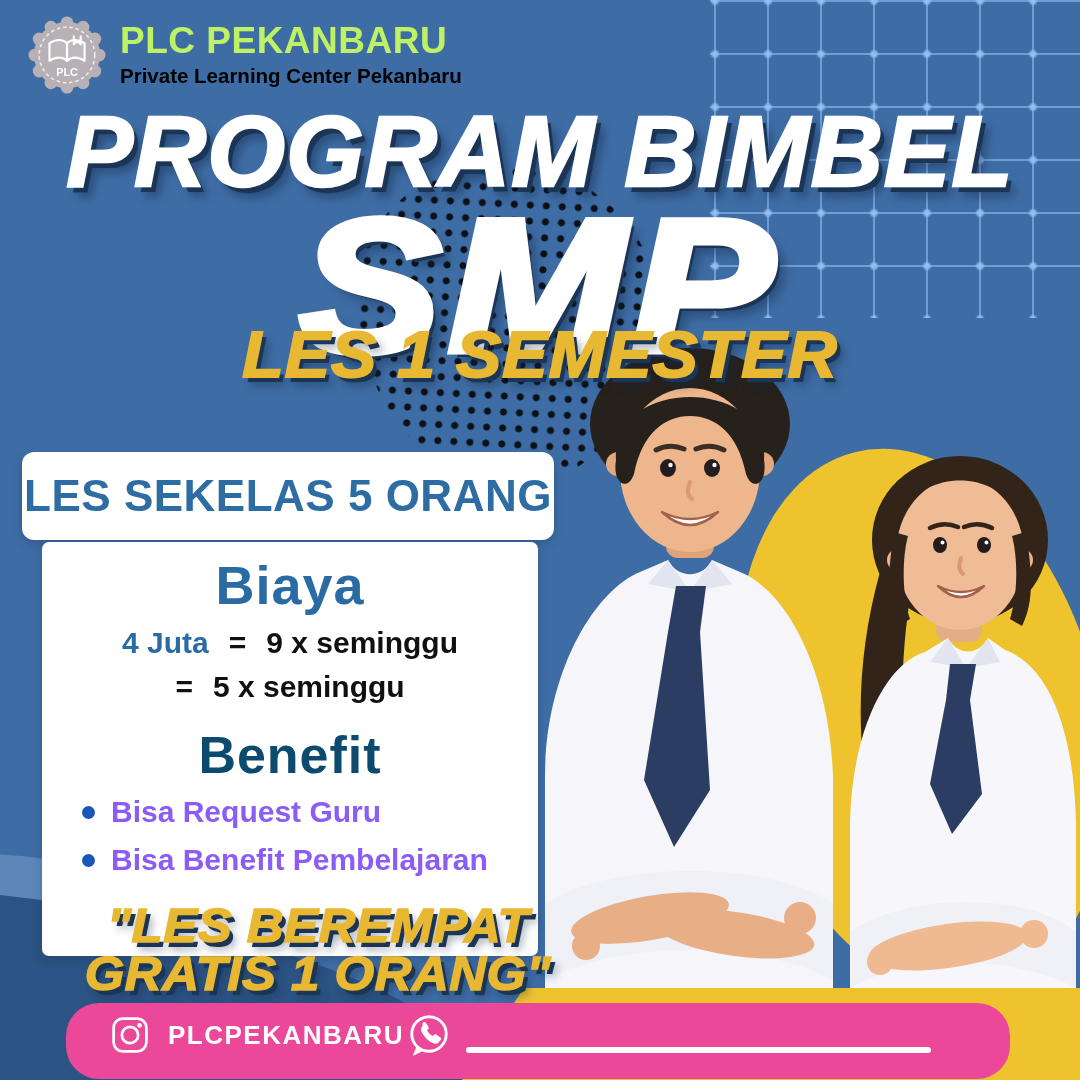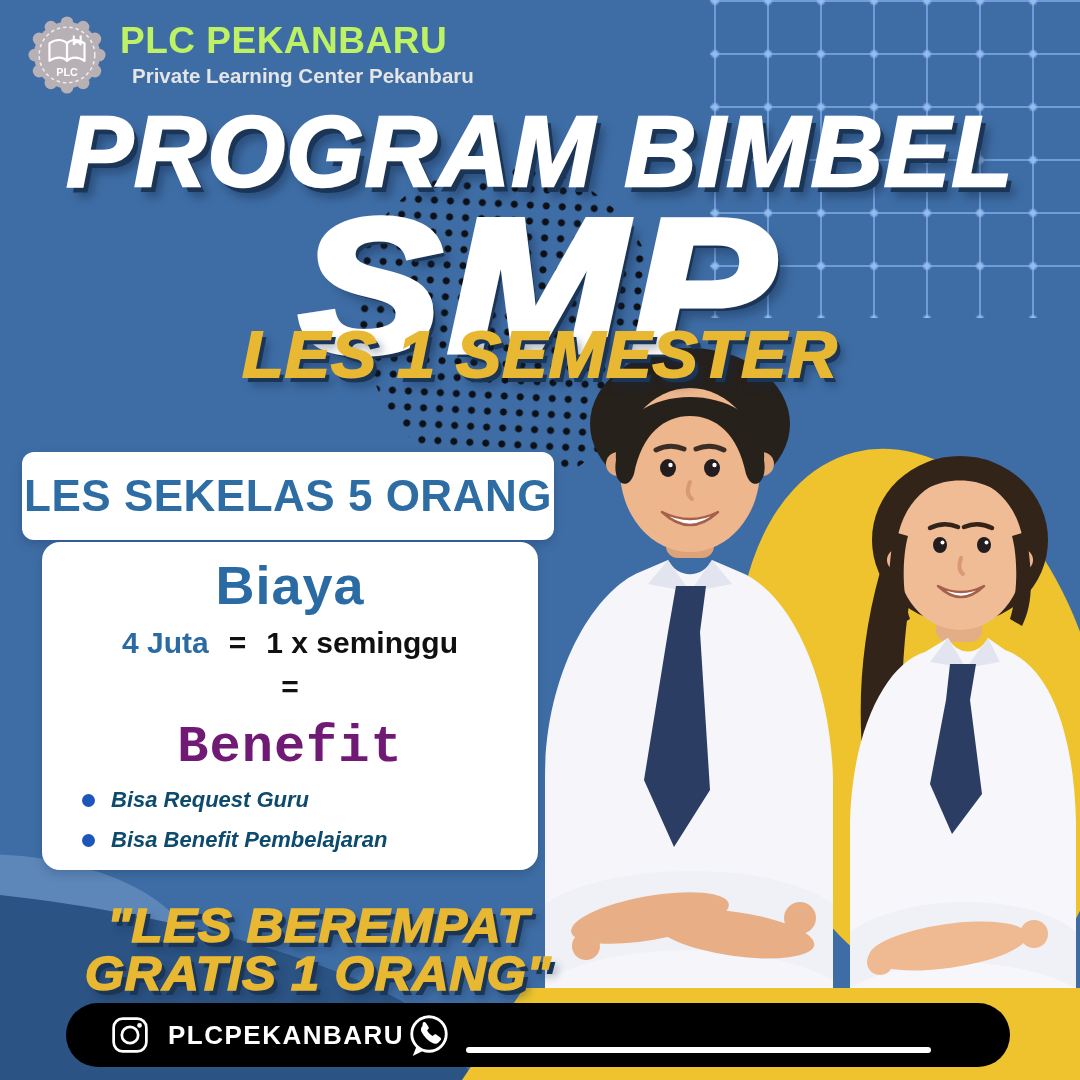--- a/index.html
+++ b/index.html
@@ -22,61 +22,61 @@
     position:absolute; left:356px; top:164px; width:300px; height:322px;
     background-image:radial-gradient(circle,#0d1016 0 3.2px,transparent 3.9px);
     background-size:16px 16px;
     border-radius:48% 52% 46% 54% / 40% 44% 56% 60%;
     transform:rotate(3deg);
   }
   .bg-svg,.students-svg{position:absolute; left:0; top:0;}
   
   .brand{position:absolute; left:28px; top:16px; display:flex; align-items:center; gap:14px;}
   .brand-text .name{color:#bef264; font-size:37px; font-weight:800; letter-spacing:.5px; line-height:1.05;}
-  .brand-text .tagline{color:#e5e5e5; font-size:20.5px; font-weight:700; margin-top:3px;margin-left:12px;}
+  .brand-text .tagline{color:#000000; font-size:20.5px; font-weight:700; margin-top:3px;}
   
   .hl{position:absolute; left:0; width:1080px; text-align:center; color:#fff;
       font-weight:800; font-style:italic; transform-origin:center;
       text-shadow:5px 6px 0 #1b3557, 9px 11px 10px rgba(20,40,70,.45);}
   .hl-program{top:94px; font-size:100px; letter-spacing:1px; -webkit-text-stroke:2.5px #fff;}
   .hl-smp{top:176px; font-size:190px; letter-spacing:6px; -webkit-text-stroke:7px #fff; transform:scaleX(1.12);}
   .hl-sem{top:318px; font-size:64px; letter-spacing:1px; color:#E9B832;
           -webkit-text-stroke:2px #E9B832; transform:scaleX(1.06);
           text-shadow:4px 5px 0 #1b3557, 7px 9px 8px rgba(20,40,70,.4);}
   
   .class-banner{
     position:absolute; left:22px; top:452px; width:532px; height:88px;
     background:#fff; border-radius:12px; display:flex; align-items:center; justify-content:center;
     box-shadow:0 4px 10px rgba(20,40,70,.25);
   }
   .class-banner span{color:#2E6DA4; font-size:44px; font-weight:800; letter-spacing:.5px;}
   
   .card{
-    position:absolute; left:42px; top:542px; width:496px; height:328px;
-    background:#fff; border-radius:18px; box-shadow:0 4px 10px rgba(20,40,70,.22);
+    position:absolute; left:42px; top:542px; width:496px; height:414px;
+    background:#fff; border-radius:7px; box-shadow:0 4px 10px rgba(20,40,70,.22);
     display:flex; flex-direction:column; align-items:center;
   }
   .card .title{color:#2B6BA3; font-size:54px; font-weight:800; letter-spacing:1px; margin-top:12px;}
   .price-row{display:flex; align-items:baseline; justify-content:center; gap:20px;
              font-size:30px; font-weight:800; margin-top:10px; white-space:pre;}
   .price-row .price{color:#2B6BA3;}
   .price-row .eq,.price-row .freq{color:#101010;}
-  .card .title2{color:#701a75; font-size:52px; font-weight:800; letter-spacing:1px; margin-top:14px;font-family:Liberation Mono, monospace;}
+  .card .title2{color:#0c4a6e; font-size:52px; font-weight:800; letter-spacing:1px; margin-top:21px;}
   .benefit-list{align-self:flex-start; margin:10px 0 0 40px; display:flex; flex-direction:column; gap:14px;}
-  .benefit-item{display:flex; align-items:center; gap:16px; color:#0c4a6e; font-size:22px; font-weight:800;font-style:italic;}
+  .benefit-item{display:flex; align-items:center; gap:16px; color:#8b5cf6; font-size:30px; font-weight:800;}
   .benefit-item .dot{width:13px; height:13px; border-radius:50%; background:#1E55BB; flex:0 0 auto;}
   
   .quote{position:absolute; left:0; top:902px; width:600px; text-align:center;
          color:#E9B832; font-weight:800; font-style:italic; font-size:48px; line-height:1.0;
          -webkit-text-stroke:1.5px #E9B832; transform:scaleX(1.06); transform-origin:left center;
          text-shadow:4px 5px 0 #1b3557, 6px 8px 8px rgba(20,40,70,.4); letter-spacing:.5px;}
   
   .contact-bar{
-    position:absolute; left:66px; top:1003px; width:944px; height:64px;
-    background:#000000; border-radius:33px;
+    position:absolute; left:66px; top:1003px; width:944px; height:76px;
+    background:#ec4899; border-radius:33px;
   }
   .ig-icon{position:absolute; left:44px; top:12px;}
   .handle{position:absolute; left:102px; top:0; height:64px; display:flex; align-items:center;
           color:#fff; font-size:26px; font-weight:800; letter-spacing:1.5px;}
   .wa-icon{position:absolute; left:340px; top:9px;}
   .phone-line{position:absolute; left:400px; top:44px; width:465px; height:6px; background:#fff; border-radius:3px;}
 </style>
 </head>
 <body>
 
@@ -189,24 +189,25 @@
 
   <div class="class-banner">
     <span>LES SEKELAS 5 ORANG</span>
   </div>
 
   <div class="card">
     <div class="title">Biaya</div>
     <div class="price-row">
       <span class="price">4 Juta</span>
       <span class="eq">=</span>
-      <span class="freq">1 x seminggu</span>
+      <span class="freq">9 x seminggu</span>
     </div>
     <div class="price-row">
       <span class="eq">=</span>
+      <span class="freq">5 x seminggu</span>
     </div>
     <div class="title2">Benefit</div>
     <div class="benefit-list">
       <div class="benefit-item">
         <span class="dot"></span>
         <span>Bisa Request Guru</span>
       </div>
       <div class="benefit-item">
         <span class="dot"></span>
         <span>Bisa Benefit Pembelajaran</span>

